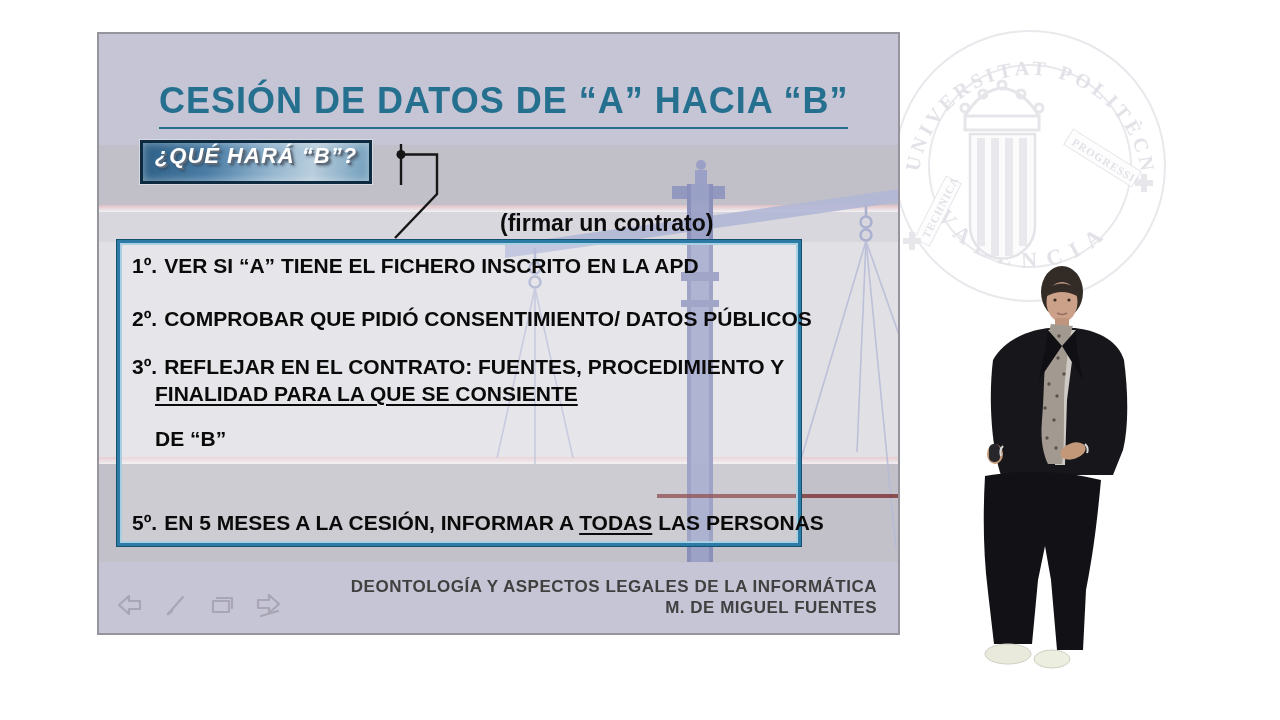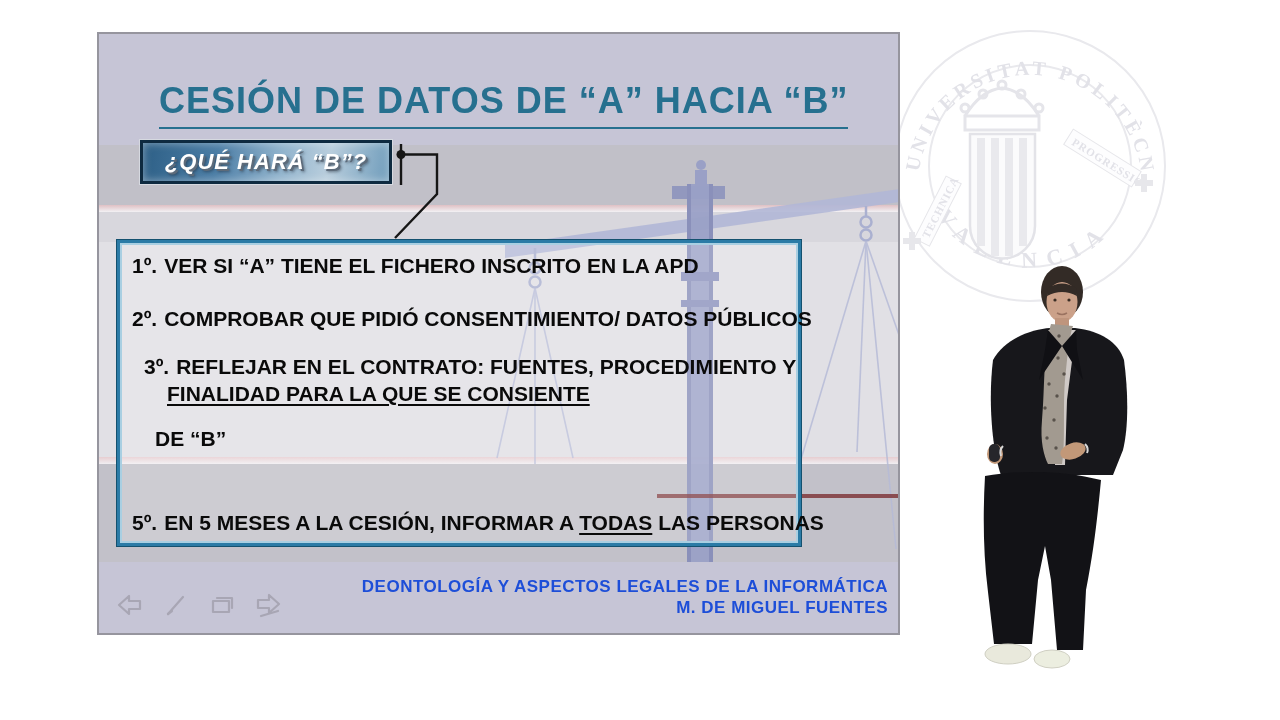--- a/index.html
+++ b/index.html
@@ -18,44 +18,44 @@
   .b-pink2 {top:423px;height:7px;background:linear-gradient(180deg,#e6cdd0,#f0eef2);}
   .b-grey2 {top:430px;height:98px;background:#c2c1c9;}
   .b-foot  {top:528px;height:71px;background:#c6c5d6;}
 
   .photo-layer{position:absolute;left:0;top:0;z-index:1;pointer-events:none;}
 
   .slide-title{position:absolute;left:60px;top:46px;z-index:2;
     font-size:36px;font-weight:700;color:#26708f;letter-spacing:1px;
     border-bottom:2px solid #26708f;padding-bottom:5px;white-space:nowrap;}
 
-  .qbox{position:absolute;left:41px;top:106px;width:252px;height:44px;z-index:2;
+  .qbox{position:absolute;left:41px;top:106px;width:232px;height:44px;z-index:2;
     border:3px solid #0e2a40;box-sizing:border-box;
     background:linear-gradient(100deg,#2d5f86 0%,#4b7da5 30%,#8fb2cc 55%,#b9cedd 75%,#6f9cbb 100%);
     box-shadow:0 0 0 1px #d6d9e0, inset 0 0 8px rgba(255,255,255,.45);
-    display:flex;align-items:center;justify-content:center;}
+    display:flex;justify-content:center;}
   .qbox span{color:#ffffff;font-weight:700;font-style:italic;font-size:22px;letter-spacing:1px;
     text-shadow:2px 2px 0 #5d6b7a,3px 3px 3px rgba(30,40,55,.55);white-space:nowrap;}
 
   .annotation{position:absolute;left:401px;top:176px;z-index:2;
     font-size:23px;font-weight:700;color:#0c0c0c;white-space:nowrap;}
 
   .listbox{position:absolute;left:18px;top:206px;width:684px;height:306px;z-index:2;
     border:3px solid #2b7ba6;box-sizing:border-box;
     box-shadow:0 0 0 1px #14516f, inset 0 0 0 2px #a9cfe2;
     background:rgba(255,255,255,0.18);}
   .step{position:absolute;left:12px;right:6px;font-size:21px;font-weight:700;color:#0a0a0a;
     line-height:27px;white-space:nowrap;}
   .step .num{margin-right:7px;}
   .step .l2{margin-left:23px;}
-  .i1{top:9px;} .i2{top:62px;} .i3{top:110px;margin-left:12px;} .i4{top:182px;} .i5{top:266px;}
+  .i1{top:9px;} .i2{top:62px;} .i3{top:110px;} .i4{top:182px;} .i5{top:266px;}
   .ul{text-decoration:underline;text-decoration-thickness:2px;text-underline-offset:3px;}
 
-  .slide-footer{position:absolute;right:10px;top:542px;z-index:2;text-align:right;
-    color:#1d4ed8;font-weight:700;font-size:17px;letter-spacing:.5px;line-height:21px;white-space:nowrap;}
+  .slide-footer{position:absolute;right:21px;top:542px;z-index:2;text-align:right;
+    color:#404040;font-weight:700;font-size:17px;letter-spacing:.5px;line-height:21px;white-space:nowrap;}
 
   .nav{position:absolute;left:16px;top:558px;z-index:2;display:flex;gap:16px;}
   .nav svg{display:block;}
   .nav .ic{stroke:#a8a6b4;fill:none;stroke-width:2.2;stroke-linejoin:round;stroke-linecap:round;}
 
   
   .seal{position:absolute;left:885px;top:20px;z-index:0;pointer-events:none;}
   .seal text{font-family:"Liberation Serif","DejaVu Serif",serif;font-weight:700;fill:#e2e2e8;}
   .presenter{position:absolute;left:955px;top:250px;z-index:2;pointer-events:none;}
 </style>
@@ -153,20 +153,21 @@
         <circle cx="302" cy="120.5" r="4.5" fill="#161616" stroke="none"></circle>
       </g>
     </svg>
 
     <div class="slide-title">CESIÓN DE DATOS DE “A” HACIA “B”</div>
 
     <div class="qbox">
       <span>¿QUÉ HARÁ “B”?</span>
     </div>
 
+    <div class="annotation">(firmar un contrato)</div>
 
     <div class="listbox">
       <div class="step i1">
         <div class="l1"><span class="num">1º.</span><span>VER SI “A” TIENE EL FICHERO INSCRITO EN LA APD</span></div>
       </div>
       <div class="step i2">
         <div class="l1"><span class="num">2º.</span><span>COMPROBAR QUE PIDIÓ CONSENTIMIENTO/ DATOS PÚBLICOS</span></div>
       </div>
       <div class="step i3">
         <div class="l1"><span class="num">3º.</span><span>REFLEJAR EN EL CONTRATO: FUENTES, PROCEDIMIENTO Y</span></div>

